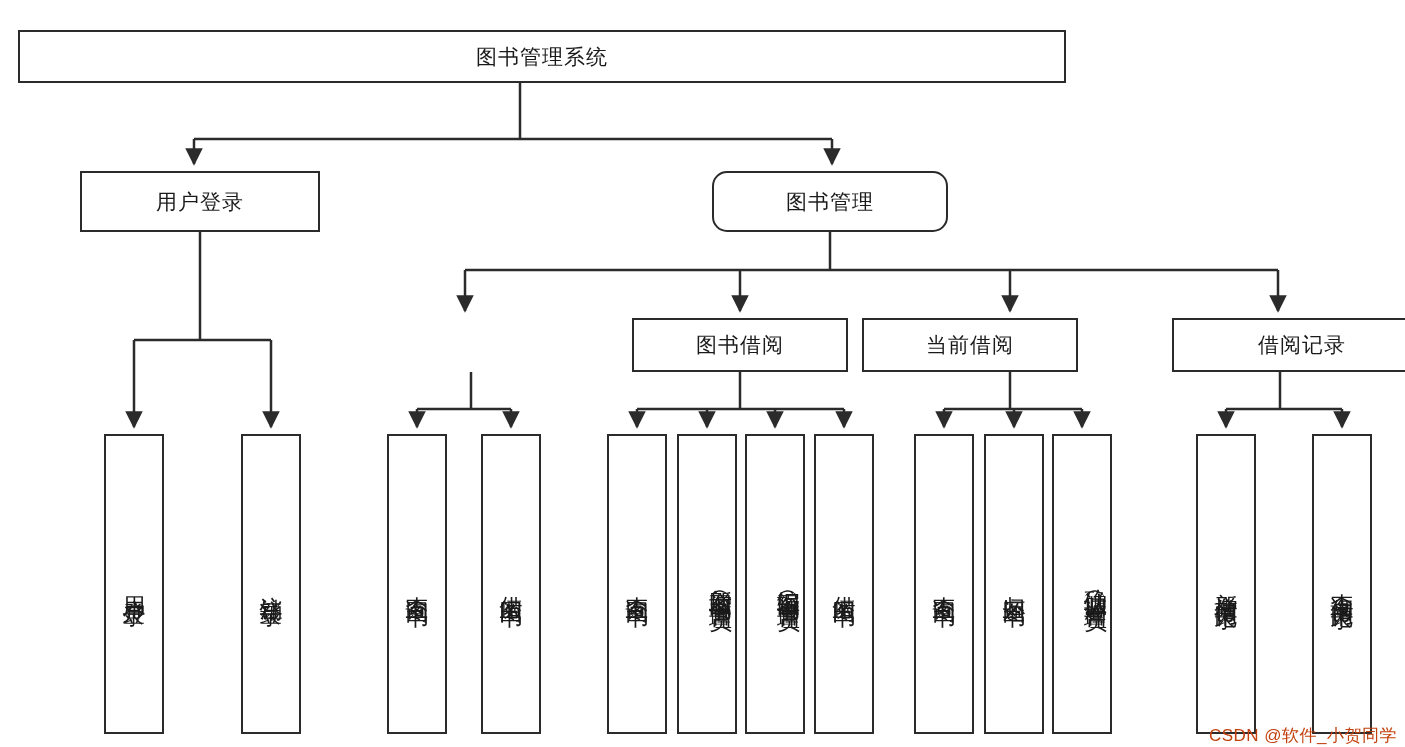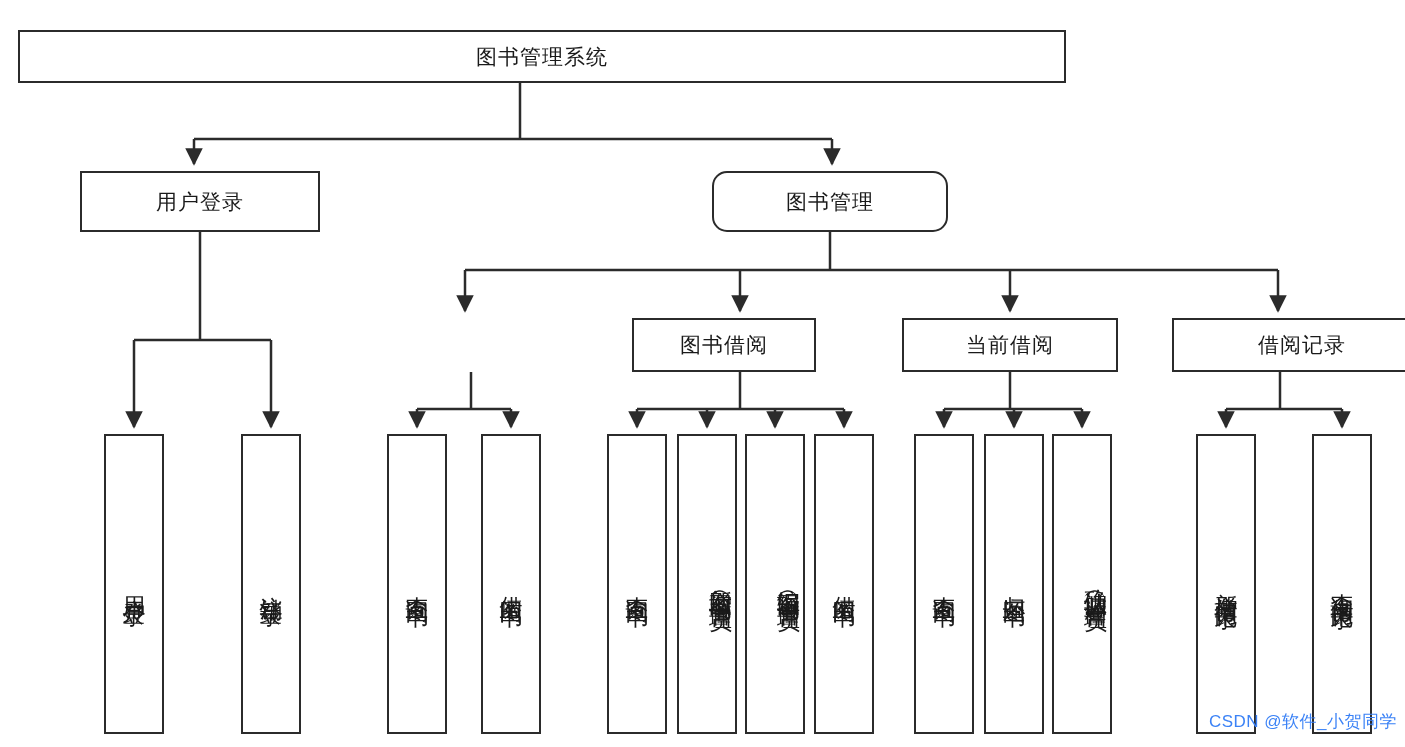--- a/index.html
+++ b/index.html
@@ -56,23 +56,23 @@
     text-orientation: upright;
     display: block;
     white-space: nowrap;
   }
   .node.vert.topalign {
     align-items: flex-start;
   }
   #watermark {
     position: absolute;
     right: 8px;
-    bottom: 14px;
+    bottom: 0;
     font-size: 17px;
-    color: #3b82f6;
+    color: #c2410c;
     letter-spacing: 0.5px;
     white-space: nowrap;
   }
 </style>
 </head>
 <body>
 
 <div id="canvas">
 
   <svg id="wires" viewBox="0 0 1405 747" xmlns="http://www.w3.org/2000/svg">
@@ -129,24 +129,24 @@
     <span>图书管理系统</span>
   </div>
 
   <div class="node flat" id="node-user-login" style="left: 80px; top: 171px; width: 240px; height: 61px;">
     <span>用户登录</span>
   </div>
   <div class="node flat" id="node-book-manage" style="left: 712px; top: 171px; width: 236px; height: 61px; border-radius: 15px;">
     <span>图书管理</span>
   </div>
 
-  <div class="node flat" id="node-book-borrow" style="left: 632px; top: 318px; width: 184px; height: 54px;">
+  <div class="node flat" id="node-book-borrow" style="left: 632px; top: 318px; width: 216px; height: 54px;">
     <span>图书借阅</span>
   </div>
-  <div class="node flat" id="node-current-borrow" style="left: 902px; top: 318px; width: 216px; height: 54px;">
+  <div class="node flat" id="node-current-borrow" style="left: 862px; top: 318px; width: 216px; height: 54px;">
     <span>当前借阅</span>
   </div>
   <div class="node flat" id="node-borrow-record" style="left: 1172px; top: 318px; width: 260px; height: 54px;">
     <span>借阅记录</span>
   </div>
 
   <div class="node vert" id="node-leaf-user-login" style="left: 104px; top: 434px; width: 60px; height: 300px;">
     <span>用户登录</span>
   </div>
   <div class="node vert" id="node-leaf-user-logout" style="left: 241px; top: 434px; width: 60px; height: 300px;">

